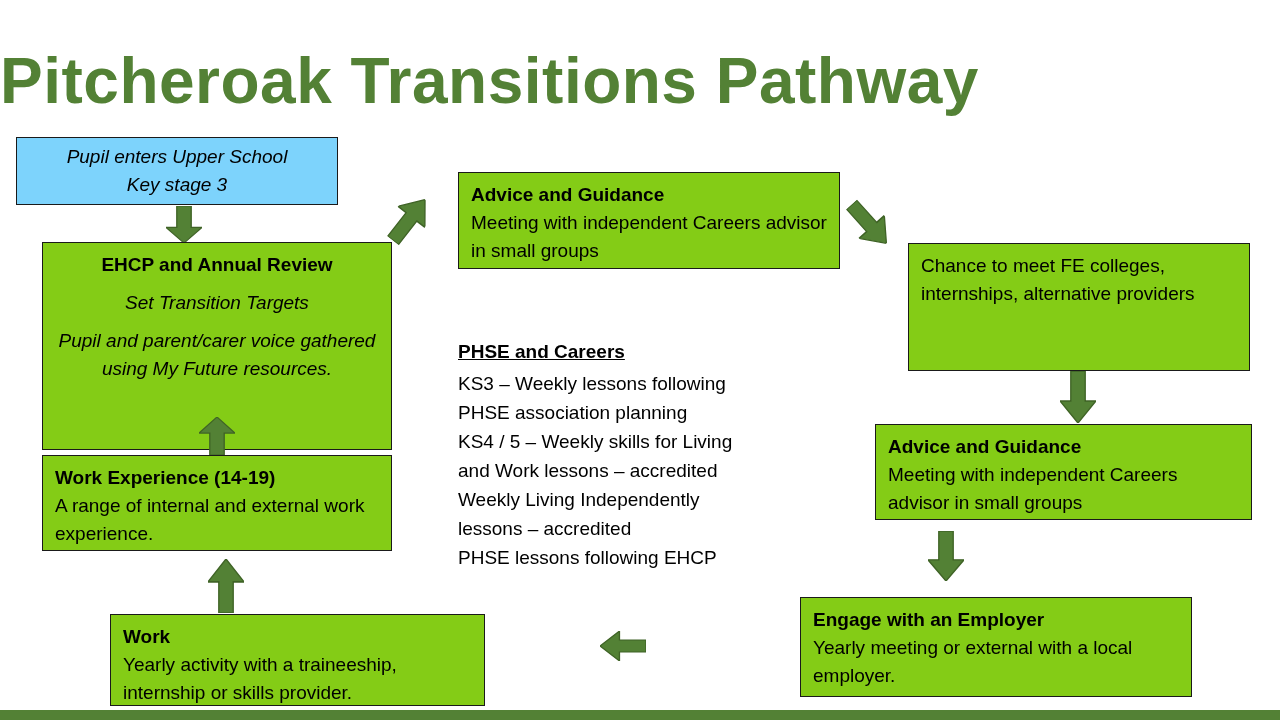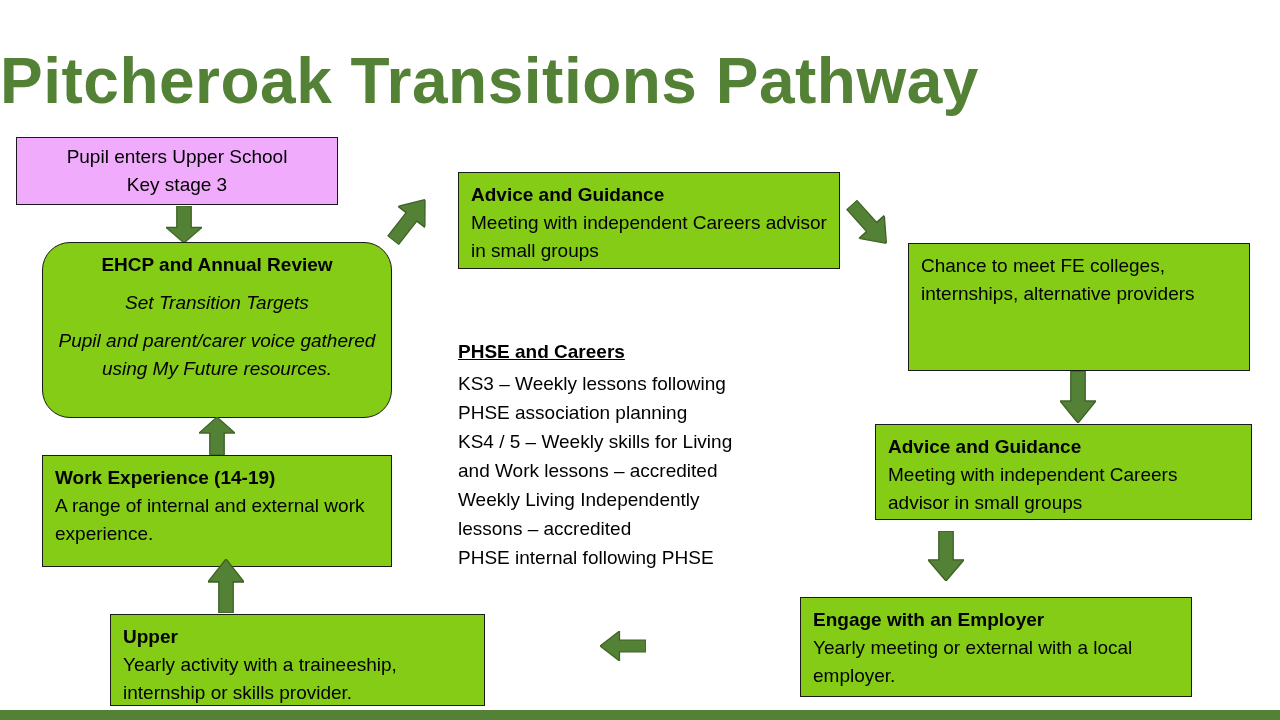--- a/index.html
+++ b/index.html
@@ -20,23 +20,24 @@
   .box {
     position: absolute;
     background: #84cc16;
     border: 1.5px solid #1a1a1a;
     box-sizing: border-box;
     font-size: 19px; line-height: 28px;
     padding: 8px 12px;
   }
   .box-title { font-weight: 700; }
   .green-box {
-    background: #f0abfc;
+    background: #7dd3fc;
     display: flex; flex-direction: column; justify-content: center;
     text-align: center;
+    font-style: italic;
   }
   .centered { text-align: center; }
   .italic { font-style: italic; }
   .gap { height: 10px; }
   .arrow { position: absolute; }
   .arrow svg { display: block; width: 100%; height: 100%; }
   .phse {
     position: absolute;
     font-size: 19px; line-height: 29px;
     white-space: nowrap;
@@ -57,47 +58,47 @@
   <div>Pupil enters Upper School</div>
   <div>Key stage 3</div>
 </div>
 
 <div class="arrow" style="left:166px; top:206px; width:36px; height:37px;">
   <svg viewBox="0 0 40 52" preserveAspectRatio="none">
     <path d="M20 52 L0 30 L12 30 L12 0 L28 0 L28 30 L40 30 Z" fill="#538135" stroke="#3f6326" stroke-width="1.5"></path>
   </svg>
 </div>
 
-<div class="box centered" style="left:42px; top:242px; width:350px; height:176px;border-radius:28px;">
+<div class="box centered" style="left:42px; top:242px; width:350px; height:208px;">
   <div class="box-title">EHCP and Annual Review</div>
   <div class="gap"></div>
   <div class="italic">Set Transition Targets</div>
   <div class="gap"></div>
   <div class="italic">Pupil and parent/carer voice gathered using My Future resources.</div>
 </div>
 
 <div class="arrow" style="left:199px; top:417px; width:36px; height:38px;">
   <svg viewBox="0 0 40 52" preserveAspectRatio="none">
     <path d="M20 0 L40 22 L28 22 L28 52 L12 52 L12 22 L0 22 Z" fill="#538135" stroke="#3f6326" stroke-width="1.5"></path>
   </svg>
 </div>
 
-<div class="box" style="left:42px; top:455px; width:350px; height:112px;">
+<div class="box" style="left:42px; top:455px; width:350px; height:96px;">
   <div class="box-title">Work Experience (14-19)</div>
   <div>A range of internal and external work experience.</div>
 </div>
 
 <div class="arrow" style="left:208px; top:559px; width:36px; height:54px;">
   <svg viewBox="0 0 40 52" preserveAspectRatio="none">
     <path d="M20 0 L40 22 L28 22 L28 52 L12 52 L12 22 L0 22 Z" fill="#538135" stroke="#3f6326" stroke-width="1.5"></path>
   </svg>
 </div>
 
 <div class="box" style="left:110px; top:614px; width:375px; height:92px;">
-  <div class="box-title">Upper</div>
+  <div class="box-title">Work</div>
   <div>Yearly activity with a traineeship, internship or skills provider.</div>
 </div>
 
 <div class="arrow" style="left:392px; top:194px; width:34px; height:52px; transform:rotate(38deg);">
   <svg viewBox="0 0 40 52" preserveAspectRatio="none">
     <path d="M20 0 L40 22 L28 22 L28 52 L12 52 L12 22 L0 22 Z" fill="#538135" stroke="#3f6326" stroke-width="1.5"></path>
   </svg>
 </div>
 
 <div class="box" style="left:458px; top:172px; width:382px; height:97px;">
@@ -144,16 +145,16 @@
 </div>
 
 <div class="phse" style="left:458px; top:337px;">
   <div class="phse-heading">PHSE and Careers</div>
   <div>KS3 – Weekly lessons following</div>
   <div>PHSE association planning</div>
   <div>KS4 / 5 – Weekly skills for Living</div>
   <div>and Work lessons – accredited</div>
   <div>Weekly Living Independently</div>
   <div>lessons – accredited</div>
-  <div>PHSE internal following PHSE</div>
+  <div>PHSE lessons following EHCP</div>
 </div>
 
 <div class="footer-bar"></div>
 
 </body></html>

